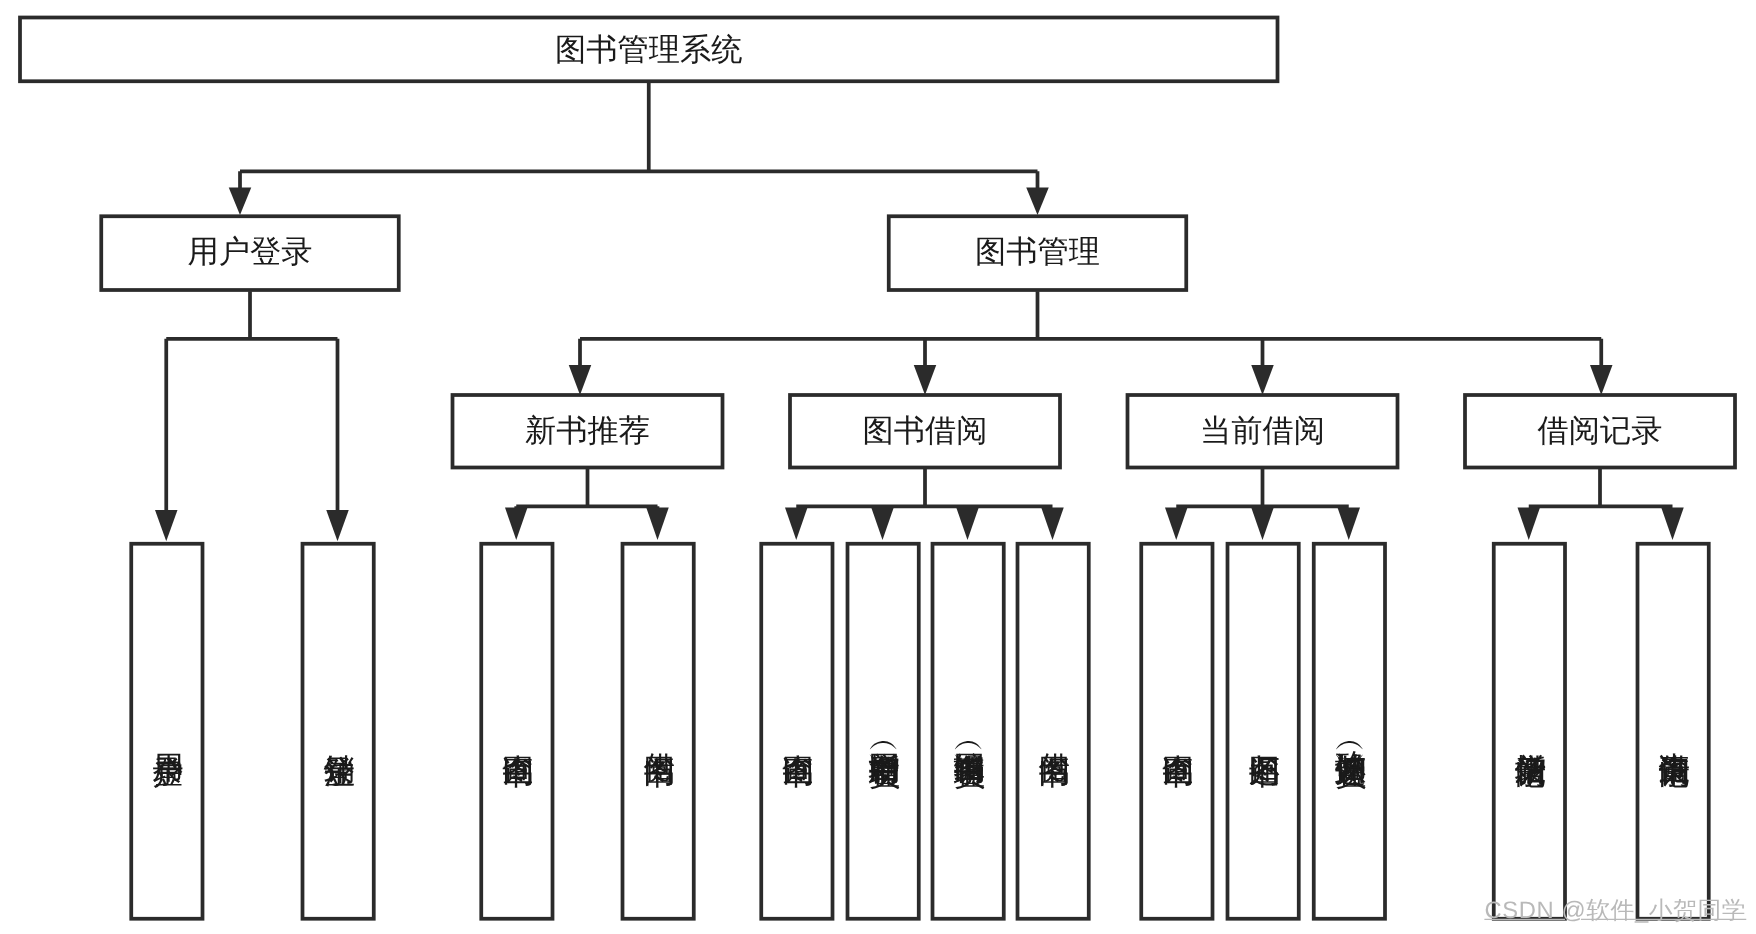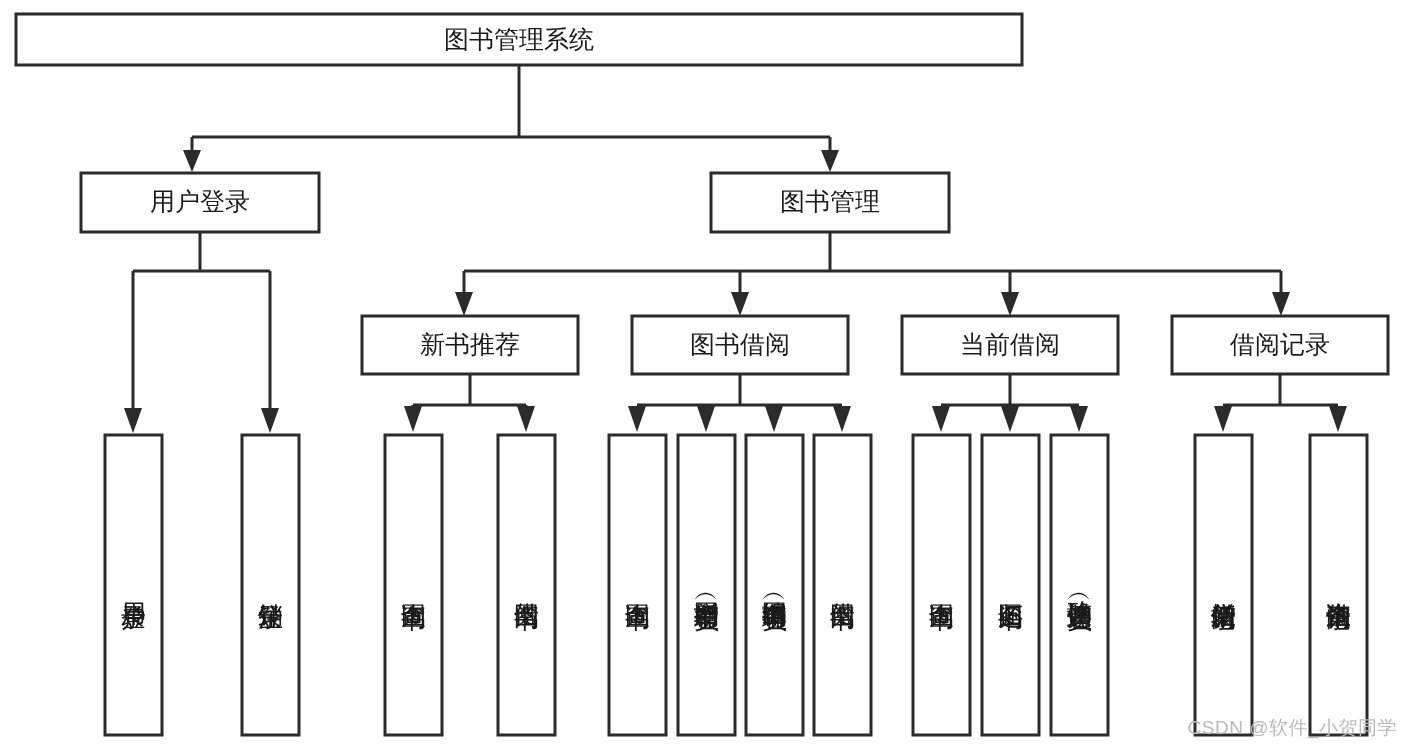--- a/index.html
+++ b/index.html
@@ -71,20 +71,21 @@
   }
   .watermark {
     position: absolute;
     right: 8px;
     bottom: 6px;
     font-family: "Liberation Sans", "DejaVu Sans", sans-serif;
     font-size: 19px;
     color: #b9b9b9;
     white-space: nowrap;
     letter-spacing: 0.5px;
+    text-decoration: underline;
   }
 </style>
 </head>
 <body>
 
 <div id="diagram-root">
 
   <svg class="canvas" viewBox="0 0 1405 747">
 
     <g>

